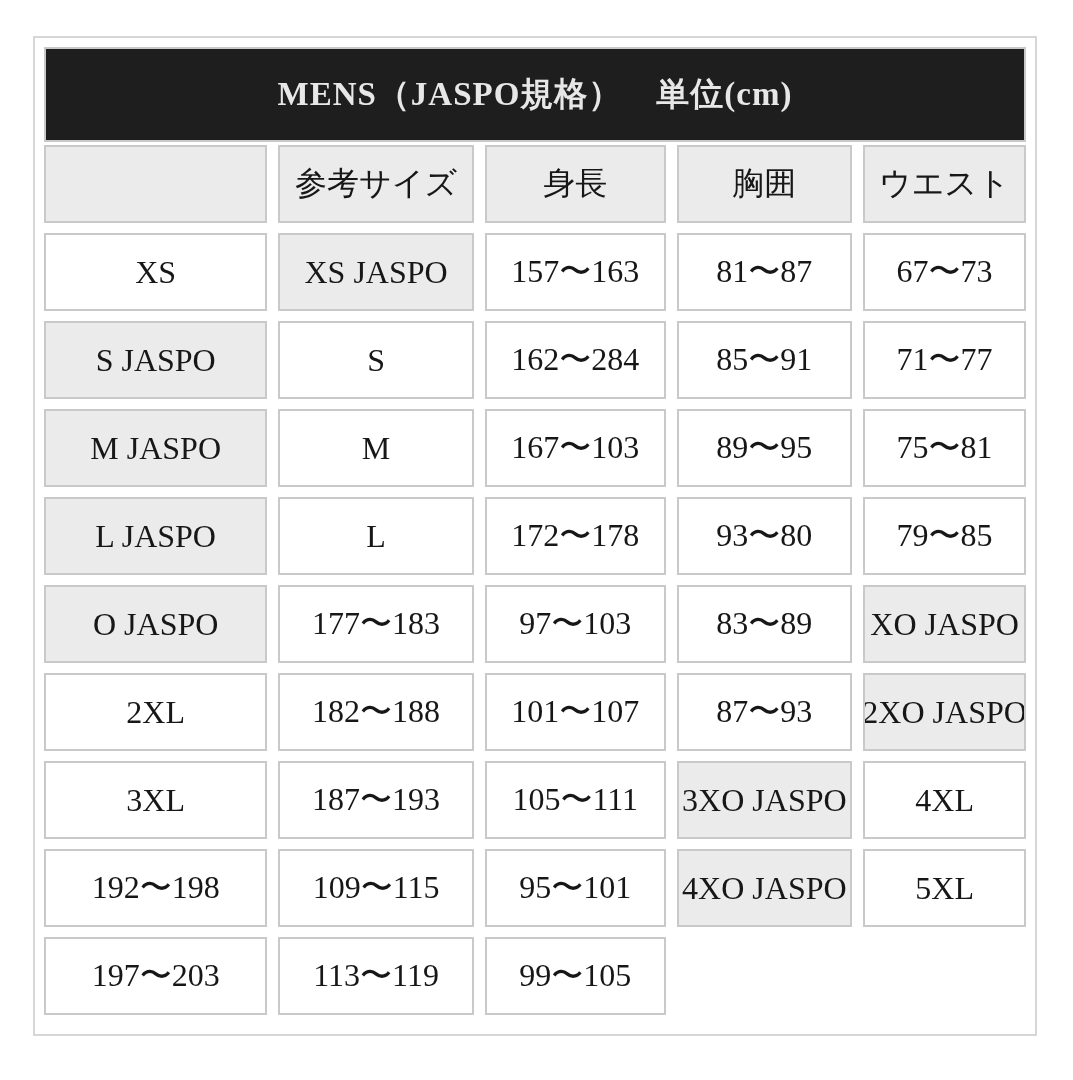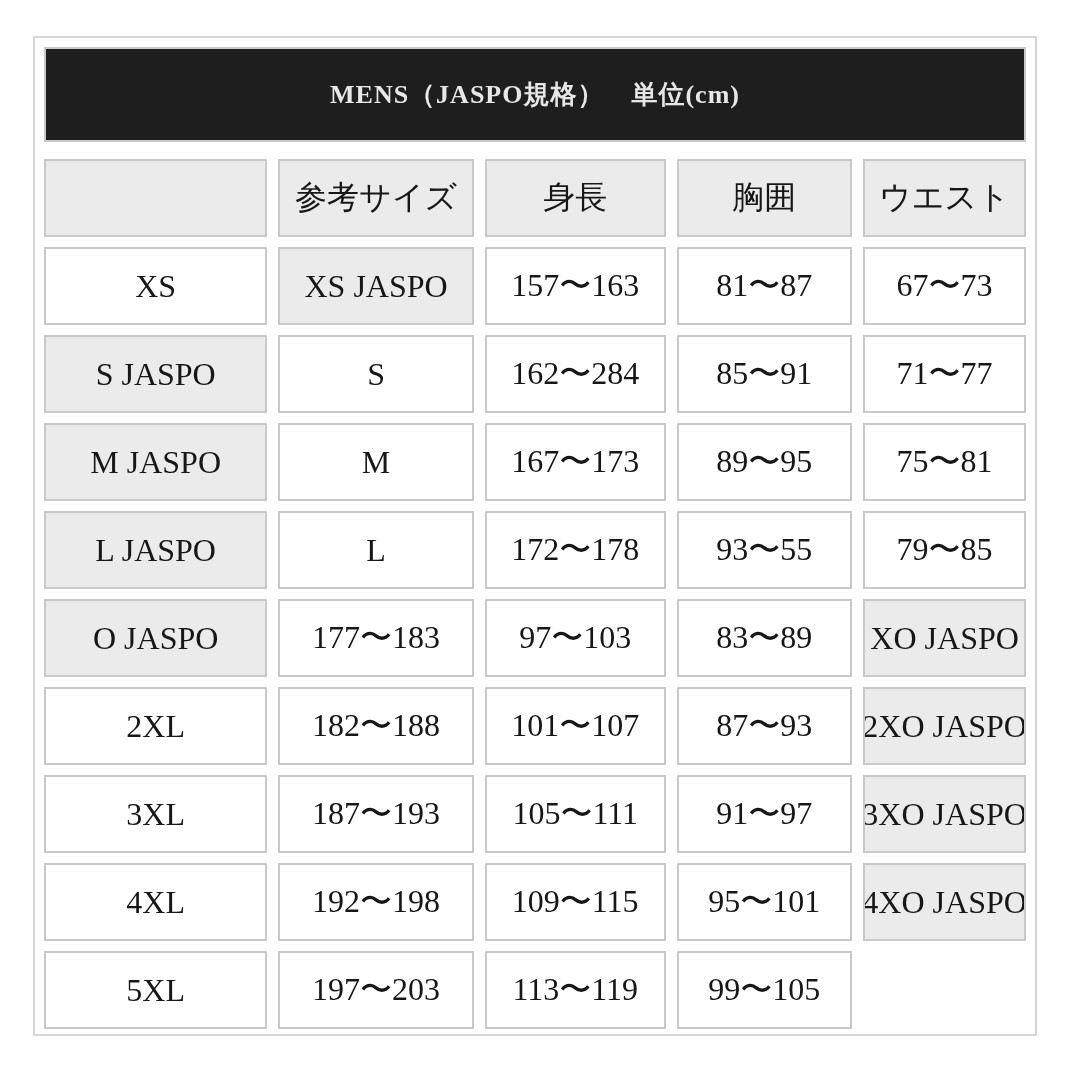--- a/index.html
+++ b/index.html
@@ -23,24 +23,24 @@
   }
   .title-bar {
     box-sizing: border-box;
     height: 95px;
     border: 2px solid #c9c9c9;
     background: #1e1e1e;
     color: #e7e7e7;
     display: flex;
     align-items: center;
     justify-content: center;
-    font-size: 26px;
+    font-size: 33px;
     font-weight: 700;
     letter-spacing: 1px;
-    margin-bottom: 17px;
+    margin-bottom: 3px;
   }
   .grid {
     display: grid;
     grid-template-columns: 225fr 197fr 182fr 177fr 164fr;
     column-gap: 11px;
     row-gap: 10px;
   }
   .cell {
     box-sizing: border-box;
     height: 78px;
@@ -80,46 +80,45 @@
     <div class="cell">67〜73</div>
 
     <div class="cell gray">S JASPO</div>
     <div class="cell">S</div>
     <div class="cell">162〜284</div>
     <div class="cell">85〜91</div>
     <div class="cell">71〜77</div>
 
     <div class="cell gray">M JASPO</div>
     <div class="cell">M</div>
-    <div class="cell">167〜173</div>
+    <div class="cell">167〜103</div>
     <div class="cell">89〜95</div>
     <div class="cell">75〜81</div>
 
     <div class="cell gray">L JASPO</div>
     <div class="cell">L</div>
     <div class="cell">172〜178</div>
-    <div class="cell">93〜55</div>
+    <div class="cell">93〜80</div>
     <div class="cell">79〜85</div>
 
     <div class="cell gray">O JASPO</div>
     <div class="cell">177〜183</div>
     <div class="cell">97〜103</div>
     <div class="cell">83〜89</div>
 
     <div class="cell gray">XO JASPO</div>
     <div class="cell">2XL</div>
     <div class="cell">182〜188</div>
     <div class="cell">101〜107</div>
     <div class="cell">87〜93</div>
 
     <div class="cell gray">2XO JASPO</div>
     <div class="cell">3XL</div>
     <div class="cell">187〜193</div>
     <div class="cell">105〜111</div>
-    <div class="cell">91〜97</div>
 
     <div class="cell gray">3XO JASPO</div>
     <div class="cell">4XL</div>
     <div class="cell">192〜198</div>
     <div class="cell">109〜115</div>
     <div class="cell">95〜101</div>
 
     <div class="cell gray">4XO JASPO</div>
     <div class="cell">5XL</div>
     <div class="cell">197〜203</div>

